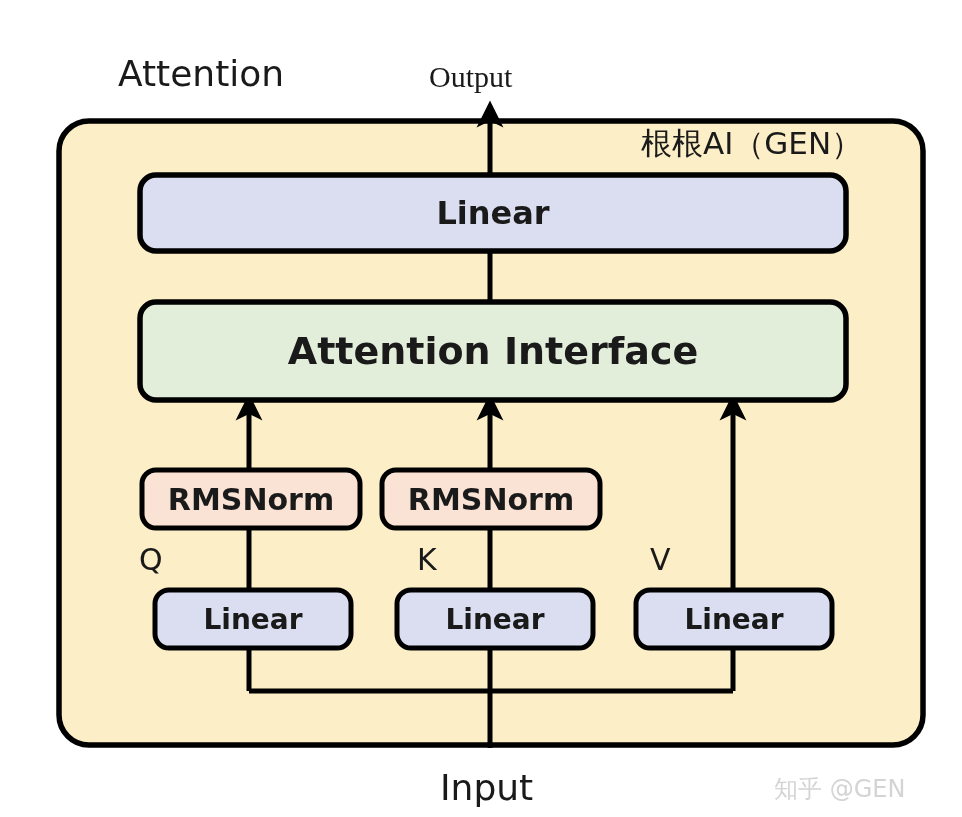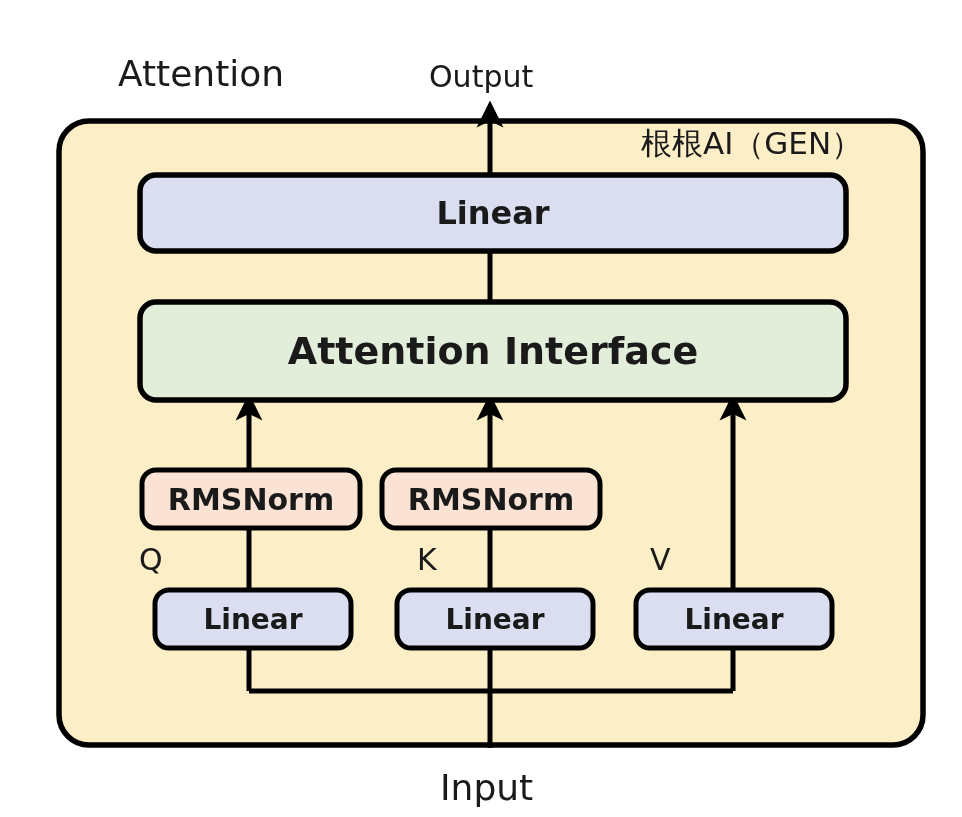--- a/index.html
+++ b/index.html
@@ -47,20 +47,21 @@
   }
   #title-attention {
     left: 118px;
     top: 44px;
     font-size: 36px;
   }
   #label-output {
     left: 429px;
     top: 50px;
     font-size: 30px;
+    font-family: Liberation Serif, serif;
   }
   #label-input {
     left: 440px;
     top: 758px;
     font-size: 36px;
   }
   #watermark-top {
     left: 641px;
     top: 116px;
     font-size: 31px;
@@ -131,20 +132,21 @@
   </svg>
 
   <div class="lbl" id="title-attention">Attention</div>
 
   <div class="lbl" id="label-output">Output</div>
 
   <div class="lbl" id="label-input">Input</div>
 
   <div class="lbl" id="watermark-top">根根AI（GEN）</div>
 
+  <div class="lbl" id="watermark-bottom">知乎 @GEN</div>
 
   <div class="lbl" id="label-q">Q</div>
   <div class="lbl" id="label-k">K</div>
   <div class="lbl" id="label-v">V</div>
 
   <div class="box-text" id="text-linear-top">Linear</div>
 
   <div class="box-text" id="text-attn-iface">Attention Interface</div>
 
   <div class="box-text" id="text-rmsnorm-q">RMSNorm</div>

